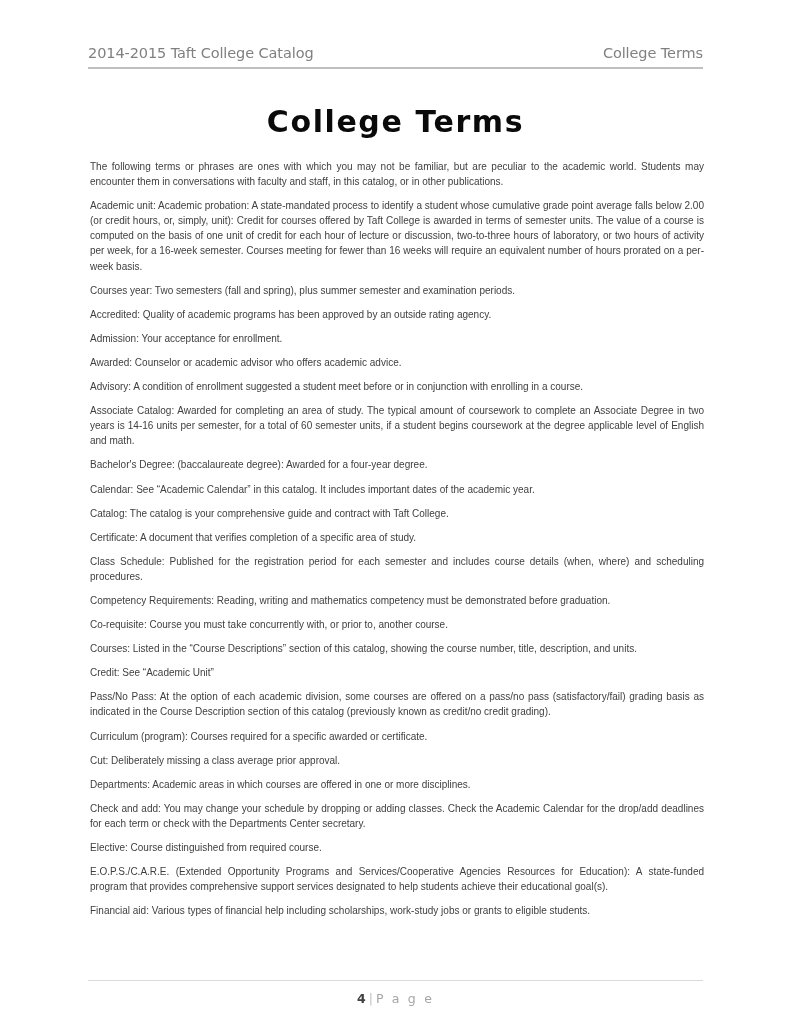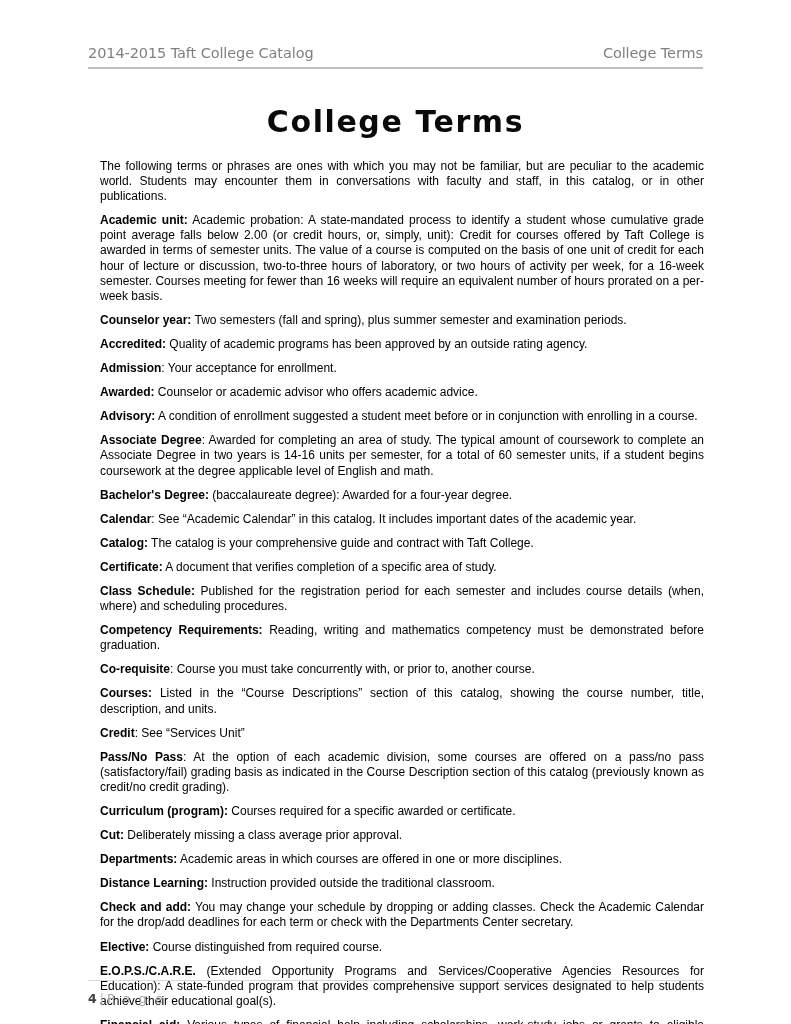--- a/index.html
+++ b/index.html
@@ -61,42 +61,42 @@
   }
 
   
   .body-block {
     position: absolute;
     left: 88px;
     top: 147px;
     width: 616px;
   }
   p.term {
-    margin: 0 0 9px 12px;
-    font-size: 12px;
+    margin: 0 0 9px 2px;
+    font-size: 10px;
     line-height: 15.1px;
     text-align: justify;
     text-justify: inter-word;
-    color: #000000;
+    color: #404040;
     -webkit-font-smoothing: none;
   }
   p.term:last-child { margin-bottom: 0; }
   p.term .tname {
-    font-weight: bold;
+    font-weight: normal;
   }
 
   
   .doc-footer {
     position: absolute;
     left: 88px;
     top: 968px;
     width: 615px;
     border-top: 1px solid #d9d9d9;
     padding-top: 8px;
-    text-align: left;
+    text-align: center;
     white-space: nowrap;
   }
   .doc-footer .pg-num {
     font-family: "DejaVu Sans", sans-serif;
     font-size: 12.5px;
     font-weight: bold;
     color: #404040;
   }
   .doc-footer .pg-sep {
     font-family: "DejaVu Sans", sans-serif;
@@ -120,40 +120,39 @@
     <span class="hdr-text">2014-2015 Taft College Catalog</span>
     <span class="hdr-text">College Terms</span>
   </div>
 
   <div class="page-title">College Terms</div>
 
   <div class="body-block">
     <p class="term"><span>The following terms or phrases are ones with which you may not be familiar, but are peculiar to the academic world.  Students may encounter them in conversations with faculty and staff, in this catalog, or in other publications.</span></p>
     <div id="terms-list">
         <p class="term"><span class="tname">Academic unit:</span><span class="tdef"> Academic probation: A state-mandated process to identify a student whose cumulative grade point average falls below 2.00 (or credit hours, or, simply, unit):  Credit for courses offered by Taft College is awarded in terms of semester units. The value of a course is computed on the basis of one unit of credit for each hour of lecture or discussion, two-to-three hours of laboratory, or two hours of activity per week, for a 16-week semester. Courses meeting for fewer than 16 weeks will require an equivalent number of hours prorated on a per-week basis.</span></p>
-        <p class="term"><span class="tname">Counselor year:</span><span class="tdef"> Two semesters (fall and spring), plus summer semester and examination periods.</span></p>
+        <p class="term"><span class="tname">Courses year:</span><span class="tdef"> Two semesters (fall and spring), plus summer semester and examination periods.</span></p>
         <p class="term"><span class="tname">Accredited:</span><span class="tdef"> Quality of academic programs has been approved by an outside rating agency.</span></p>
         <p class="term"><span class="tname">Admission</span><span class="tdef">: Your acceptance for enrollment.</span></p>
         <p class="term"><span class="tname">Awarded:</span><span class="tdef"> Counselor or academic advisor who offers academic advice.</span></p>
         <p class="term"><span class="tname">Advisory:</span><span class="tdef"> A condition of enrollment suggested a student meet before or in conjunction with enrolling in a course.</span></p>
-        <p class="term"><span class="tname">Associate Degree</span><span class="tdef">: Awarded for completing an area of study. The typical amount of coursework to complete an Associate Degree in two years is 14-16 units per semester, for a total of 60 semester units, if a student begins coursework at the degree applicable level of English and math.</span></p>
+        <p class="term"><span class="tname">Associate Catalog</span><span class="tdef">: Awarded for completing an area of study. The typical amount of coursework to complete an Associate Degree in two years is 14-16 units per semester, for a total of 60 semester units, if a student begins coursework at the degree applicable level of English and math.</span></p>
         <p class="term"><span class="tname">Bachelor's Degree:</span><span class="tdef"> (baccalaureate degree): Awarded for a four-year degree.</span></p>
         <p class="term"><span class="tname">Calendar</span><span class="tdef">: See “Academic Calendar” in this catalog.  It includes important dates of the academic year.</span></p>
         <p class="term"><span class="tname">Catalog:</span><span class="tdef"> The catalog is your comprehensive guide and contract with Taft College.</span></p>
         <p class="term"><span class="tname">Certificate:</span><span class="tdef"> A document that verifies completion of a specific area of study.</span></p>
         <p class="term"><span class="tname">Class Schedule:</span><span class="tdef"> Published for the registration period for each semester and includes course details (when, where) and scheduling procedures.</span></p>
         <p class="term"><span class="tname">Competency Requirements:</span><span class="tdef"> Reading, writing and mathematics competency must be demonstrated before graduation.</span></p>
         <p class="term"><span class="tname">Co-requisite</span><span class="tdef">: Course you must take concurrently with, or prior to, another course.</span></p>
         <p class="term"><span class="tname">Courses:</span><span class="tdef"> Listed in the “Course Descriptions” section of this catalog, showing the course number, title, description, and units.</span></p>
-        <p class="term"><span class="tname">Credit</span><span class="tdef">: See “Services Unit”</span></p>
+        <p class="term"><span class="tname">Credit</span><span class="tdef">: See “Academic Unit”</span></p>
         <p class="term"><span class="tname">Pass/No Pass</span><span class="tdef">: At the option of each academic division, some courses are offered on a pass/no pass (satisfactory/fail) grading basis as indicated in the Course Description section of this catalog (previously known as credit/no credit grading).</span></p>
         <p class="term"><span class="tname">Curriculum (program):</span><span class="tdef"> Courses required for a specific awarded or certificate.</span></p>
         <p class="term"><span class="tname">Cut:</span><span class="tdef"> Deliberately missing a class average prior approval.</span></p>
         <p class="term"><span class="tname">Departments:</span><span class="tdef"> Academic areas in which courses are offered in one or more disciplines.</span></p>
-        <p class="term"><span class="tname">Distance Learning:</span><span class="tdef"> Instruction provided outside the traditional classroom.</span></p>
         <p class="term"><span class="tname">Check and add:</span><span class="tdef"> You may change your schedule by dropping or adding classes.  Check the Academic Calendar for the drop/add deadlines for each term or check with the Departments Center secretary.</span></p>
         <p class="term"><span class="tname">Elective:</span><span class="tdef"> Course distinguished from required course.</span></p>
         <p class="term"><span class="tname">E.O.P.S./C.A.R.E.</span><span class="tdef"> (Extended Opportunity Programs and Services/Cooperative Agencies Resources for Education): A state-funded program that provides comprehensive support services designated to help students achieve their educational goal(s).</span></p>
         <p class="term"><span class="tname">Financial aid:</span><span class="tdef"> Various types of financial help including scholarships, work-study jobs or grants to eligible students.</span></p>
       </div>
   </div>
 
   <div class="doc-footer">
     <span class="pg-num">4</span><span class="pg-sep">|</span><span class="pg-word">P a g e</span>
   </div>

